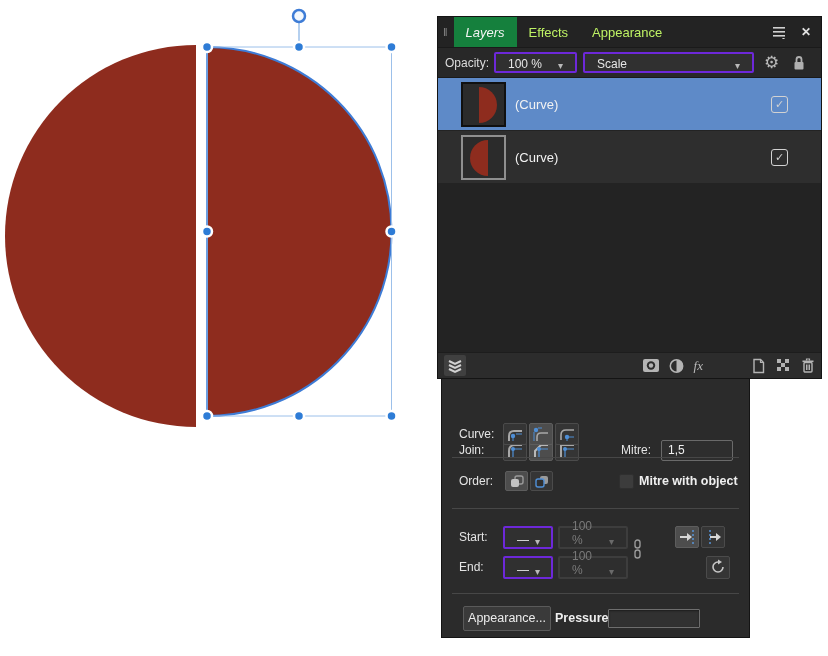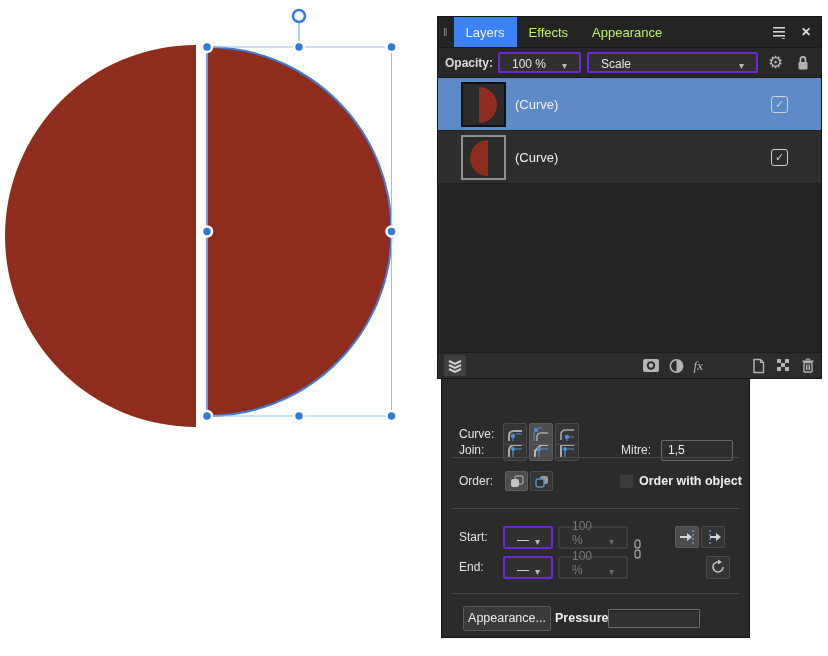--- a/index.html
+++ b/index.html
@@ -13,26 +13,26 @@
   #canvas-svg{position:absolute;left:0;top:0;z-index:0;}
   
   .layers-panel{
     position:absolute;left:437px;top:16px;width:385px;height:363px;z-index:3;
     background:#262626;border:1px solid #141414;box-sizing:border-box;
     display:flex;flex-direction:column;
   }
   .tabbar{height:30px;background:#232323;display:flex;align-items:stretch;border-bottom:1px solid #1a1a1a;}
   .grip{color:#8a8a8a;font-size:11px;display:flex;align-items:center;padding:0 6px 0 5px;}
   .tab{display:flex;align-items:center;padding:0 12px;color:#bef264;font-size:13px;cursor:default;}
-  .tab.active{background:#3b82f6;color:#f4f4f4;}
+  .tab.active{background:#15803d;color:#f4f4f4;font-style:italic;}
   .tab-spacer{flex:1;}
   .tabbar-right{display:flex;align-items:center;gap:14px;padding-right:10px;}
   .close-x{color:#e3e3e3;font-size:12px;font-weight:bold;}
   .opacity-row{height:29px;background:#282828;display:flex;align-items:center;padding-left:7px;border-bottom:1px solid #1a1a1a;}
-  .opacity-label{color:#dcdcdc;margin-right:5px;font-weight:bold;}
+  .opacity-label{color:#dcdcdc;margin-right:5px;}
   .dd{height:21px;background:#303030;border:2px solid #6d28d9;border-radius:2px;
       display:flex;align-items:flex-end;justify-content:space-between;padding:0 12px;box-sizing:border-box;color:#e6e6e6;}
   .dd .caret{color:#b9b9b9;font-size:10px;margin-left:6px;}
   .dd-opacity{width:83px;}
   .dd-blend{width:171px;margin-left:6px;}
   .gear{color:#b9b9b9;font-size:17px;margin-left:10px;line-height:1;}
   .lock{margin-left:13px;display:flex;}
   .layer-list{flex:1;background:#232323;display:flex;flex-direction:column;}
   .layer-row{height:52px;display:flex;align-items:center;flex:0 0 auto;}
   .layer-row.selected{background:#5e8ac8;}
@@ -169,21 +169,21 @@
           </svg>
       </div>
       <div class="sbtn" style="width:23px;height:20px;">
         <svg width="16" height="15">
             <rect x="6" y="2" width="8" height="8" rx="2" fill="#9a9a9a"></rect>
             <rect x="2" y="5" width="8" height="8" rx="2" fill="#2f2f2f" stroke="#4f8fd6" stroke-width="1.4"></rect>
           </svg>
       </div>
     </div>
     <span class="chk"></span>
-    <span class="chk-label">Order with object</span>
+    <span class="chk-label">Mitre with object</span>
   </div>
 
   <div class="sep" style="top:145px;"></div>
 
   <div class="srow" style="top:162px;">
     <span class="slabel">Start:</span>
     <div class="dd dd-line">
       <span>—</span>
       <span class="caret">▾</span>
     </div>

